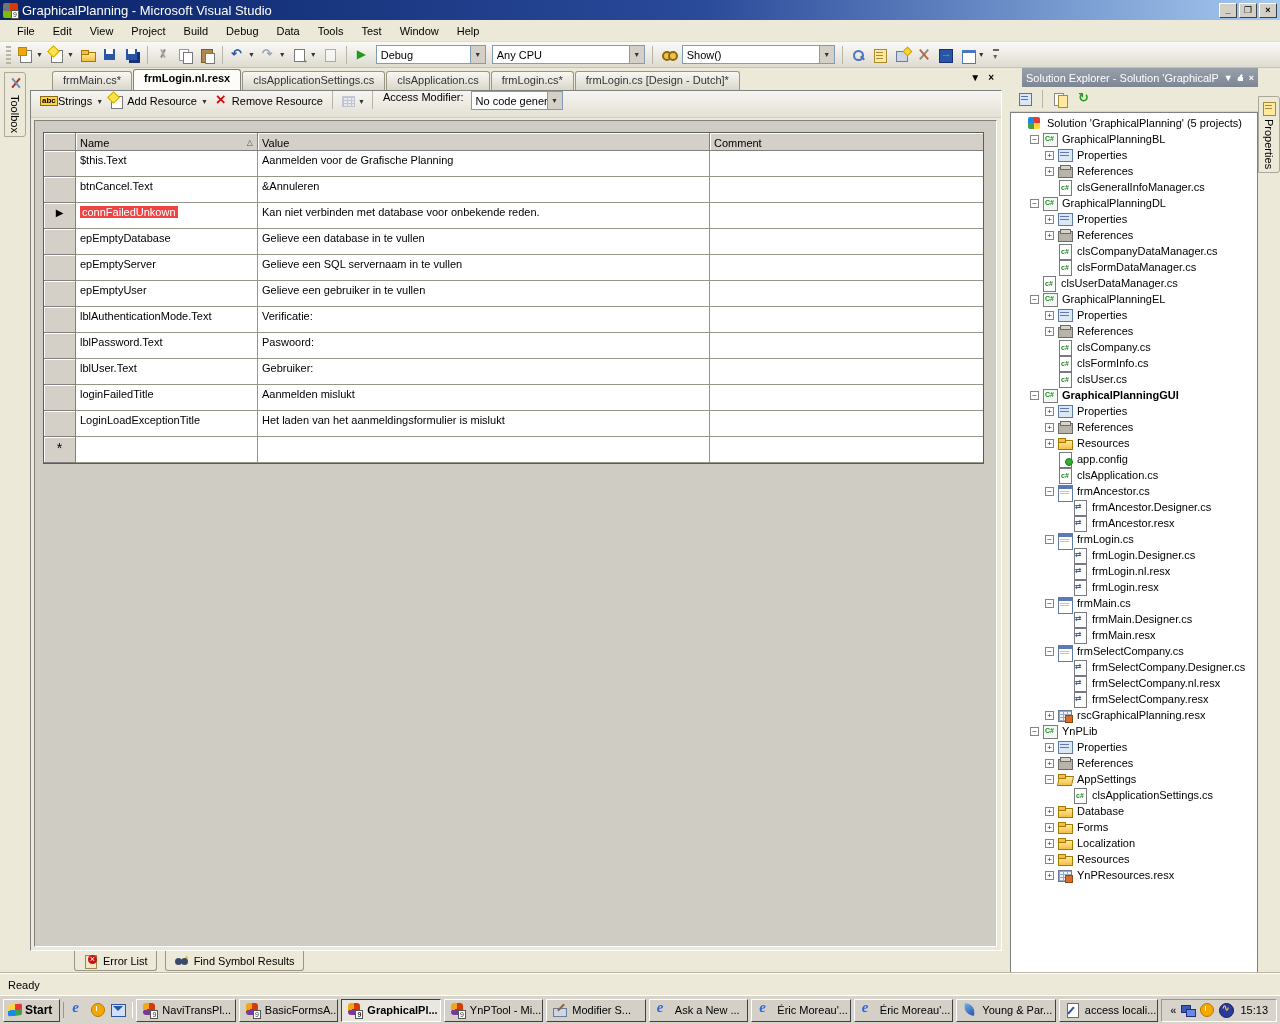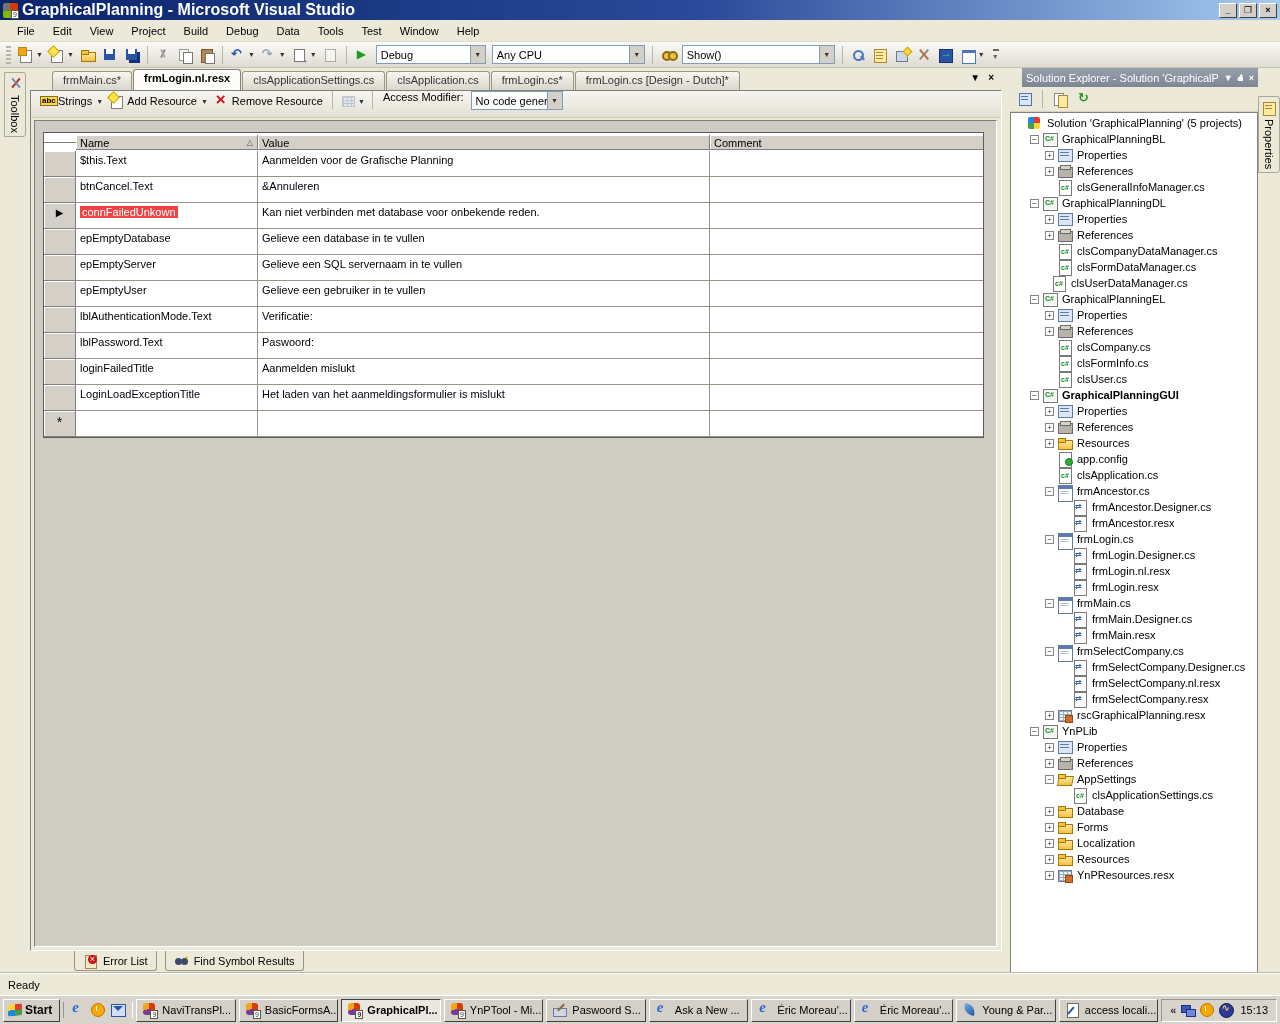--- a/index.html
+++ b/index.html
@@ -5,21 +5,21 @@
   * { box-sizing: border-box; margin: 0; padding: 0; }
   html,body { width:1280px; height:1024px; overflow:hidden; }
   body { font-family:"Liberation Sans","DejaVu Sans",sans-serif; font-size:11px; color:#000; background:#ece9d8; cursor:default; }
   #screen { width:1280px; height:1024px; display:flex; flex-direction:column; }
 
   
   #titlebar { height:20px; background:linear-gradient(90deg,#0a246a 0%,#2a4a9a 55%,#a6caf0 100%); display:flex; align-items:center; padding:0 3px; flex:none; }
   #titlebar .appicon { width:15px; height:15px; margin-right:4px; border-radius:2px;
      background:conic-gradient(#d83b01 0 25%, #ffb900 0 50%, #7fba00 0 75%, #737373 0); position:relative; }
   #titlebar .appicon::after { content:"9"; position:absolute; right:-1px; bottom:-1px; background:#fff; border:1px solid #555; font-size:7px; line-height:7px; padding:0 1px; color:#333; }
-  #titlebar .title { color:#fff; font-weight:bold; font-size:16px; flex:1; white-space:nowrap; overflow:hidden; }
+  #titlebar .title { color:#fff; font-weight:normal; font-size:13px; flex:1; white-space:nowrap; overflow:hidden; }
   .winbtn { width:18px; height:15px; margin-left:2px; background:#d4d0c8; border:1px solid; border-color:#fff #404040 #404040 #fff; font-size:9px; line-height:12px; text-align:center; font-weight:bold; color:#000; }
 
   
   #menubar { height:22px; background:#ece9d8; display:flex; align-items:center; padding-left:8px; border-bottom:1px solid #e0ddd0; flex:none; }
   #menubar .menu-item { padding:3px 9px; }
 
   
   #toolbar { height:26px; background:linear-gradient(#fbfaf7,#dedbd0); display:flex; align-items:center; padding-left:6px; border-bottom:1px solid #c6c2b2; flex:none; }
   .tbgrip { width:5px; height:18px; margin-right:4px; background:repeating-linear-gradient(#b8b4a6 0 2px,transparent 2px 4px); flex:none; }
   .tbtn { height:20px; display:flex; align-items:center; padding:0 2px; border:1px solid transparent; flex:none; }
@@ -94,21 +94,21 @@
   .i-cellgrid { opacity:.45; }
   .i-cellgrid::before { content:""; position:absolute; left:2px; top:3px; width:11px; height:9px; background:
       repeating-linear-gradient(90deg,#8a96b8 0 1px,transparent 1px 4px),
       repeating-linear-gradient(#8a96b8 0 1px,transparent 1px 3px), #dce4f4; border:1px solid #8a96b8; }
 
   #designer { flex:1; margin:2px 4px 3px 3px; background:#cfccc3; border:1px solid; border-color:#808080 #fff #fff #808080; position:relative; min-height:0; }
 
   
   #grid { position:absolute; left:8px; top:11px; width:941px; border:1px solid #5c5c5c; background:#fff; }
   .grow { display:flex; height:26px; }
-  .grow.header { height:18px;align-items:center; }
+  .grow.header { height:18px; }
   .gcell { border-right:1px solid #989488; border-bottom:1px solid #989488; padding:3px 4px 0; white-space:nowrap; overflow:hidden; }
   .ghdr { background:#d4d0c8; border-right:1px solid #808080; border-bottom:1px solid #808080; box-shadow:inset 1px 1px 0 #fff; padding:2px 4px 0; display:flex; align-items:center; }
   .c-rowhdr { width:32px; flex:none; text-align:center; padding:0; }
   .c-name { width:182px; flex:none; }
   .c-value { width:452px; flex:none; }
   .c-comment { flex:1; border-right:none; }
   .rowhdr-cell { width:32px; flex:none; background:#d4d0c8; border-right:1px solid #808080; border-bottom:1px solid #808080; box-shadow:inset 1px 1px 0 #fff; text-align:center; font-size:10px; line-height:20px; }
   .sort-glyph { margin-left:auto; font-size:8px; color:#555; }
   .sel-name { background:#ef4444; color:#fff; padding:0 2px; }
   .newrow-glyph { font-size:14px; line-height:22px; }
@@ -425,20 +425,26 @@
                 <div class="gcell c-comment"></div>
               </div>
               <div class="grow">
                 <div class="rowhdr-cell"></div>
                 <div class="gcell c-name">lblPassword.Text</div>
                 <div class="gcell c-value">Paswoord:</div>
                 <div class="gcell c-comment"></div>
               </div>
               <div class="grow">
                 <div class="rowhdr-cell"></div>
+                <div class="gcell c-name">lblUser.Text</div>
+                <div class="gcell c-value">Gebruiker:</div>
+                <div class="gcell c-comment"></div>
+              </div>
+              <div class="grow">
+                <div class="rowhdr-cell"></div>
                 <div class="gcell c-name">loginFailedTitle</div>
                 <div class="gcell c-value">Aanmelden mislukt</div>
                 <div class="gcell c-comment"></div>
               </div>
               <div class="grow">
                 <div class="rowhdr-cell"></div>
                 <div class="gcell c-name">LoginLoadExceptionTitle</div>
                 <div class="gcell c-value">Het laden van het aanmeldingsformulier is mislukt</div>
                 <div class="gcell c-comment"></div>
               </div>
@@ -527,21 +533,21 @@
           <div class="titem" style="padding-left: 34px;">
             <span class="texp none"></span>
             <span class="ti t-cs"></span>
             <span class="tlabel">clsCompanyDataManager.cs</span>
           </div>
           <div class="titem" style="padding-left: 34px;">
             <span class="texp none"></span>
             <span class="ti t-cs"></span>
             <span class="tlabel">clsFormDataManager.cs</span>
           </div>
-          <div class="titem" style="padding-left: 28px;">
+          <div class="titem" style="padding-left: 18px;">
             <span class="texp none"></span>
             <span class="ti t-cs"></span>
             <span class="tlabel">clsUserDataManager.cs</span>
           </div>
           <div class="titem" style="padding-left: 19px;">
             <span class="texp">−</span>
             <span class="ti t-csproj"></span>
             <span class="tlabel">GraphicalPlanningEL</span>
           </div>
           <div class="titem" style="padding-left: 34px;">
@@ -761,21 +767,21 @@
         <div class="taskbtn active">
           <span class="ql i-vs"></span>
           <span>GraphicalPl...</span>
         </div>
         <div class="taskbtn">
           <span class="ql i-vs"></span>
           <span>YnPTool - Mi...</span>
         </div>
         <div class="taskbtn">
           <span class="ql i-sqltool"></span>
-          <span>Paswoord S...</span>
+          <span>Modifier S...</span>
         </div>
         <div class="taskbtn">
           <span class="ql i-ie"></span>
           <span>Ask a New ...</span>
         </div>
         <div class="taskbtn">
           <span class="ql i-ie"></span>
           <span>Éric Moreau'...</span>
         </div>
         <div class="taskbtn">

